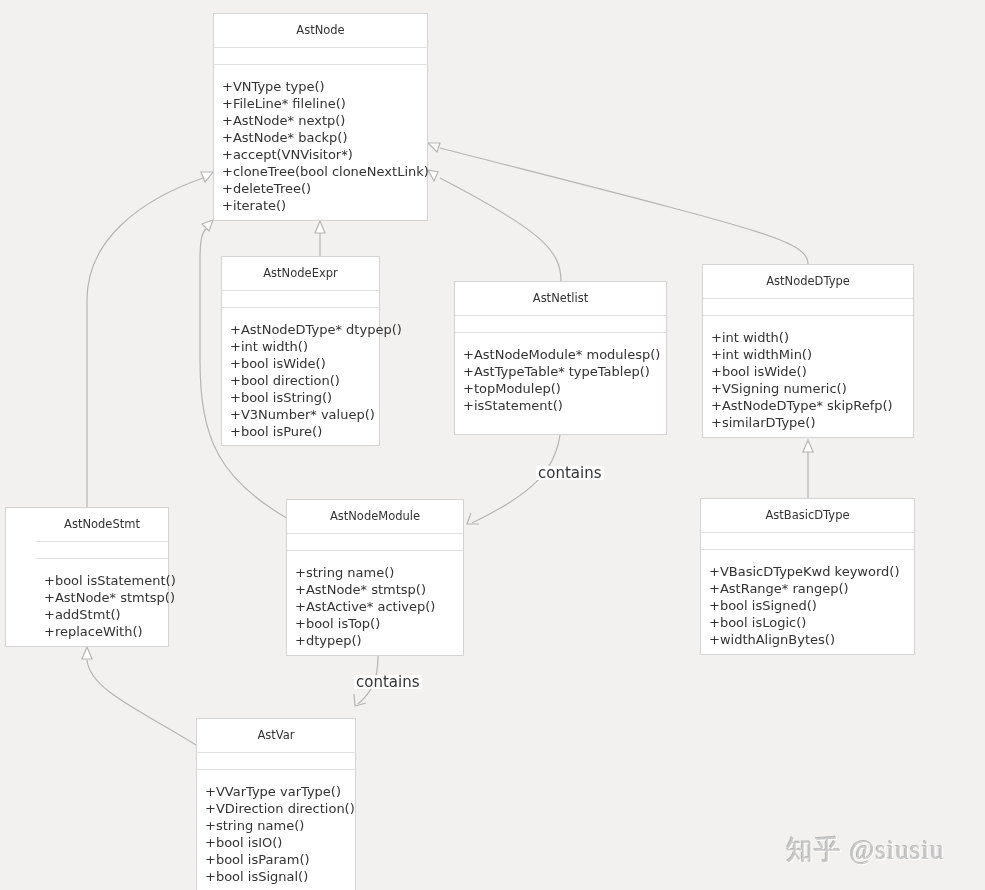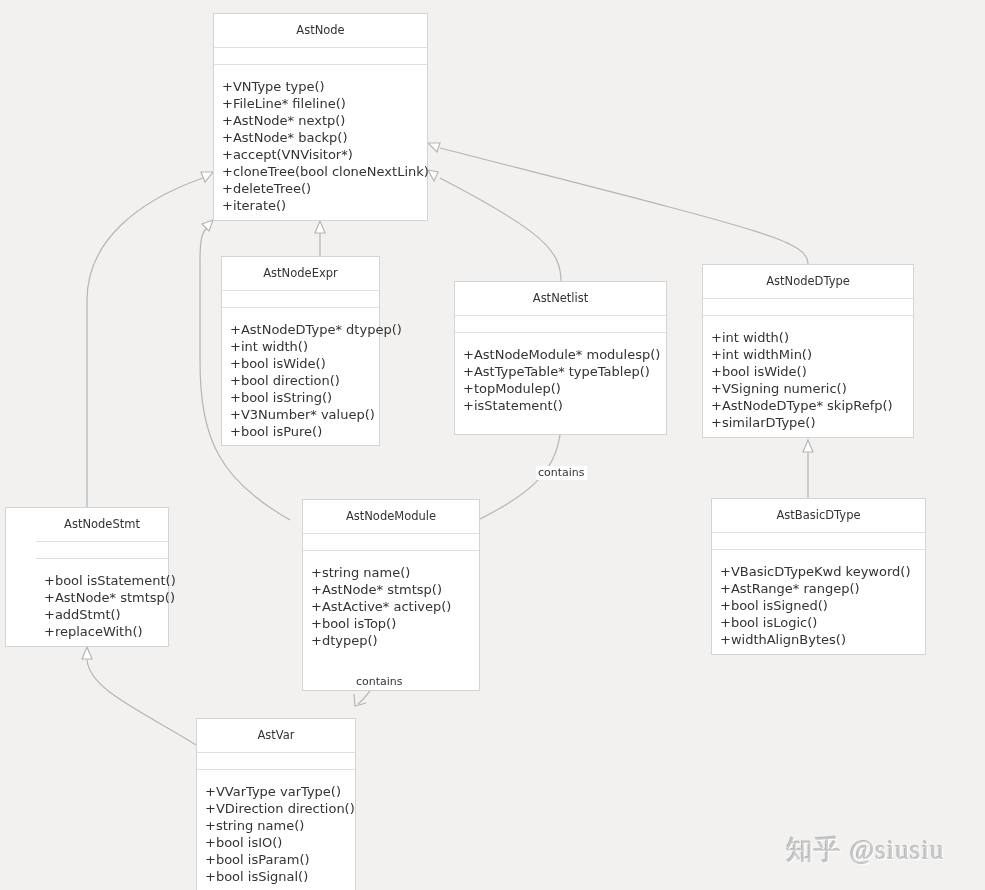--- a/index.html
+++ b/index.html
@@ -46,21 +46,21 @@
     }
     .cls .method {
       font-size: 13px;
       line-height: 17px;
       color: #333333;
       white-space: nowrap;
     }
     .edge-label {
       position: absolute;
       background: #ffffff;
-      font-size: 11px;
+      font-size: 15px;
       color: #333333;
       line-height: 14px;
       padding: 0 2px;
       white-space: nowrap;
     }
     .watermark {
       position: absolute;
       left: 786px;
       top: 832px;
       font-size: 27px;
@@ -169,33 +169,33 @@
   <div class="name">AstNodeStmt</div>
   <div class="attrs"></div>
   <div class="methods">
     <div class="method">+bool isStatement()</div>
     <div class="method">+AstNode* stmtsp()</div>
     <div class="method">+addStmt()</div>
     <div class="method">+replaceWith()</div>
   </div>
 </div>
 
-<div class="cls" style="left:302px; top:499px; width:178px; height:192px;">
+<div class="cls" style="left:286px; top:499px; width:178px; height:157px;">
   <div class="name">AstNodeModule</div>
   <div class="attrs"></div>
   <div class="methods">
     <div class="method">+string name()</div>
     <div class="method">+AstNode* stmtsp()</div>
     <div class="method">+AstActive* activep()</div>
     <div class="method">+bool isTop()</div>
     <div class="method">+dtypep()</div>
   </div>
 </div>
 
-<div class="cls" style="left:700px; top:498px; width:215px; height:157px;margin-left:11px;">
+<div class="cls" style="left:700px; top:498px; width:215px; height:157px;">
   <div class="name">AstBasicDType</div>
   <div class="attrs"></div>
   <div class="methods">
     <div class="method">+VBasicDTypeKwd keyword()</div>
     <div class="method">+AstRange* rangep()</div>
     <div class="method">+bool isSigned()</div>
     <div class="method">+bool isLogic()</div>
     <div class="method">+widthAlignBytes()</div>
   </div>
 </div>

